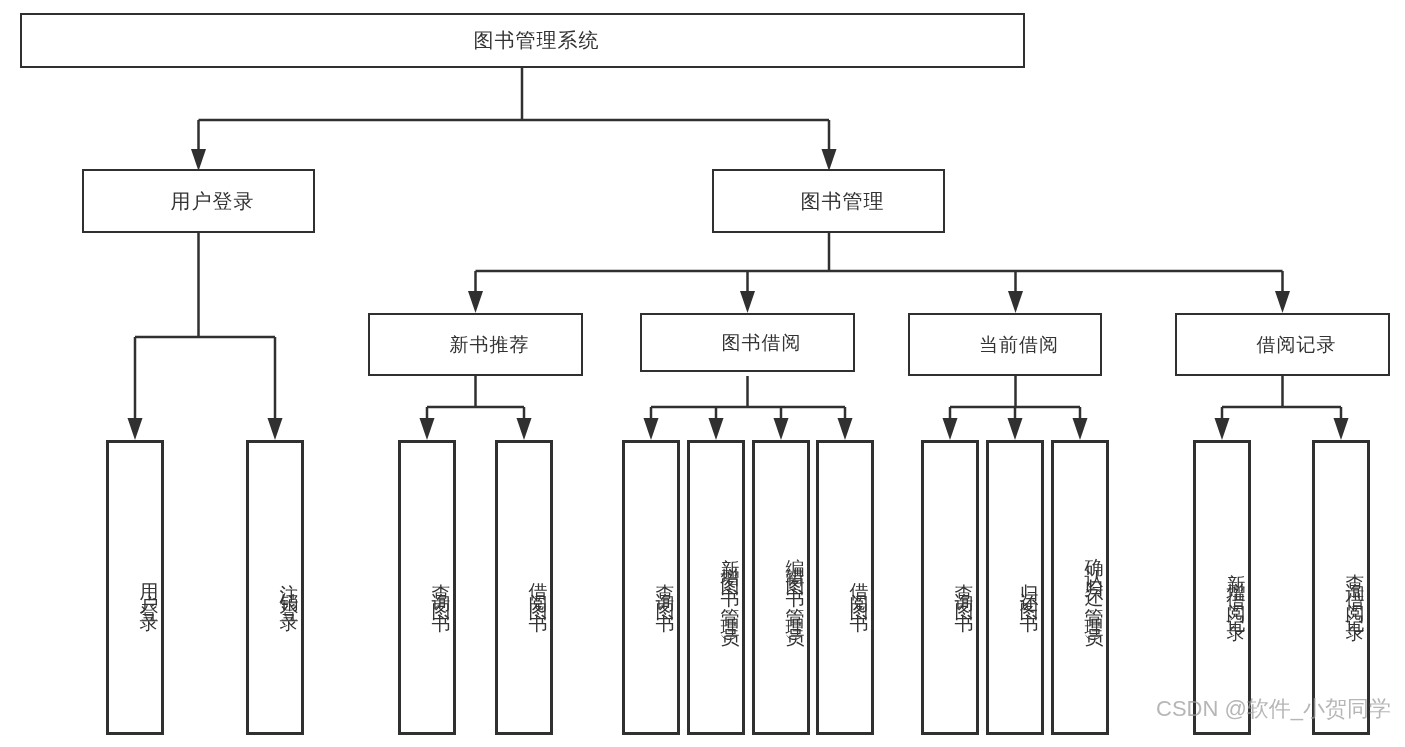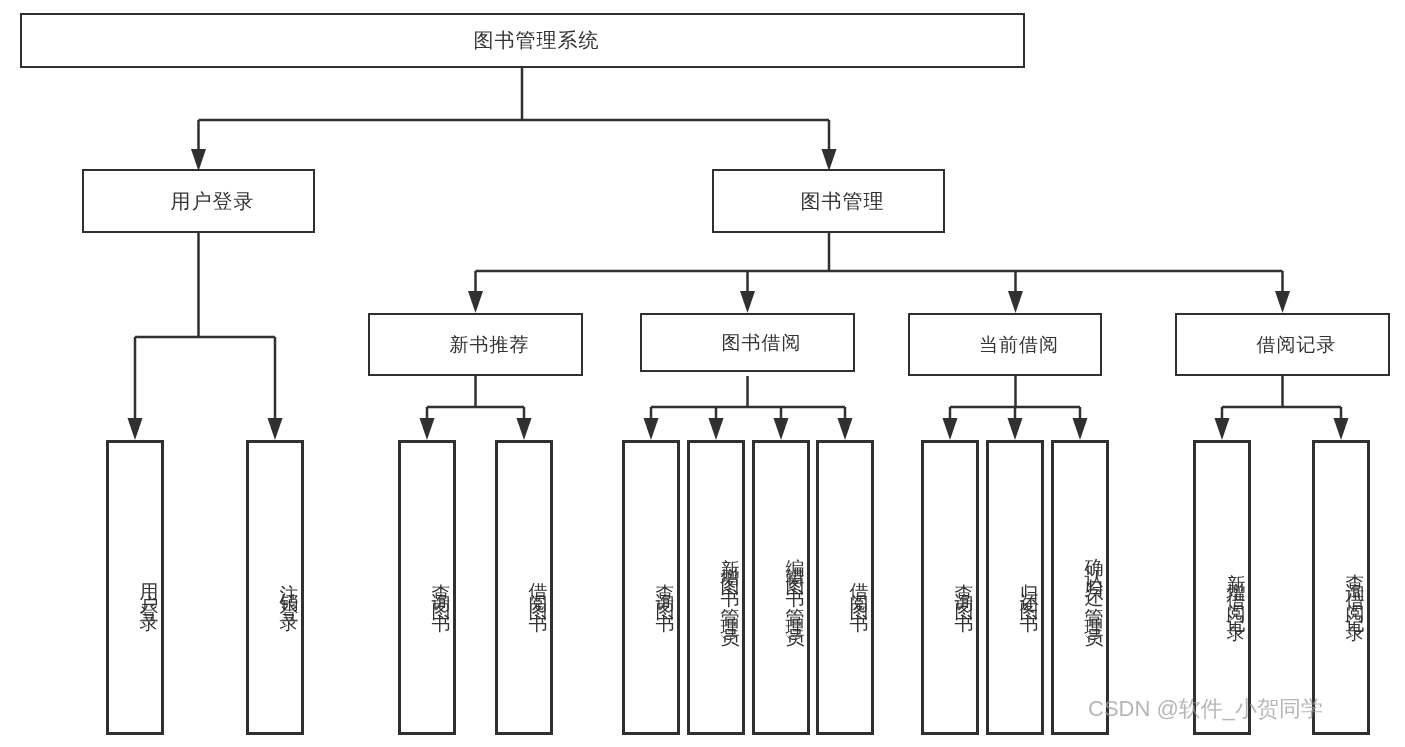--- a/index.html
+++ b/index.html
@@ -27,21 +27,21 @@
   .l3-2{left:640px;top:313px;width:215px;height:59px;}
   .l3-3{left:908px;top:313px;width:194px;height:63px;}
   .l3-4{left:1175px;top:313px;width:215px;height:63px;}
   .leaf{top:440px;width:58px;height:295px;}
   .leaf-a1{left:106px;}  .leaf-a2{left:246px;}
   .leaf-b1{left:398px;}  .leaf-b2{left:495px;}
   .leaf-c1{left:622px;}  .leaf-c2{left:687px;}  .leaf-c3{left:752px;}  .leaf-c4{left:816px;}
   .leaf-d1{left:921px;}  .leaf-d2{left:986px;}  .leaf-d3{left:1051px;}
   .leaf-e1{left:1193px;} .leaf-e2{left:1312px;}
   .watermark{
-    position:absolute;left:1088px;top:694px;font-size:22px;
+    position:absolute;left:1156px;top:694px;font-size:22px;
     color:rgba(158,158,158,0.75);white-space:nowrap;z-index:5;
   }
 </style>
 </head>
 <body>
 
 <div class="canvas">
 
   <svg class="connector-svg" viewBox="0 0 1405 747" xmlns="http://www.w3.org/2000/svg">
 

